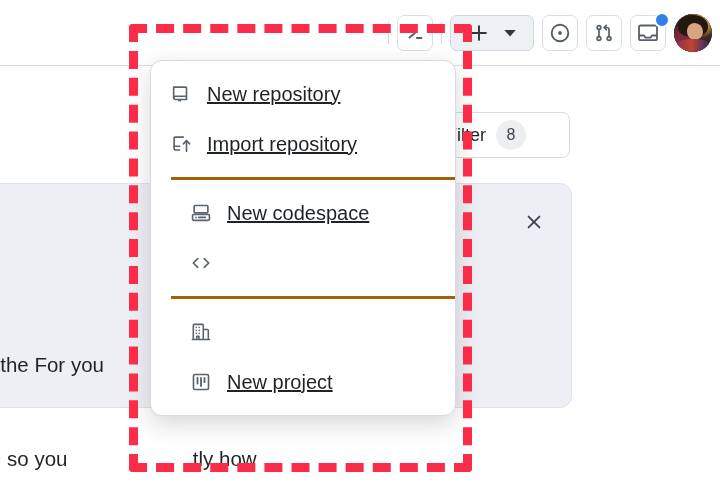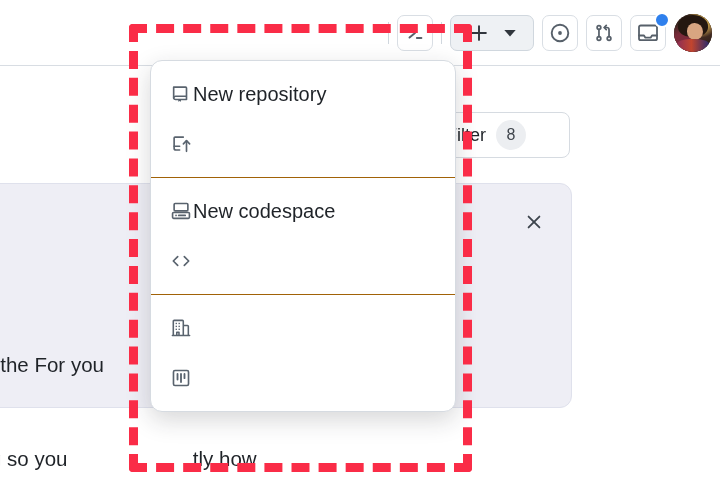--- a/index.html
+++ b/index.html
@@ -185,29 +185,31 @@
     width: 306px;
     background: #ffffff;
     border: 1px solid #d6dbe1;
     border-radius: 12px;
     box-shadow: 0 8px 24px rgba(31,35,40,0.18);
     overflow: hidden;
     z-index: 30;
   }
 
   .menu-section { padding: 8px 0; }
-  .menu-section + .menu-section { border-top: 1px solid #a16207; }
+  .menu-section + .menu-section { border-top: 3px solid #a16207; margin-left: 20px; }
 
   .menu-item {
     display: flex;
     align-items: center;
+    gap: 14px;
     height: 50px;
     padding: 0 16px 0 18px;
     color: #1f2328;
     font-size: 20px;
+    text-decoration: underline;
   }
   .menu-item .mi-icon {
     width: 24px; height: 24px;
     flex: 0 0 24px;
     display: flex;
     align-items: center;
     justify-content: center;
     color: #59636e;
   }
   .menu-item .mi-label { white-space: nowrap; }
@@ -335,20 +337,21 @@
 
       <div class="menu-item">
         <span class="mi-icon">
           <svg width="22" height="22" viewBox="0 0 24 24" fill="none" stroke="currentColor" stroke-width="1.8" stroke-linecap="round" stroke-linejoin="round">
             <path d="M14.5 4.5H5.5a1 1 0 0 0-1 1v11a2 2 0 0 0 2 2h4"></path>
             <path d="M4.5 14.5h6"></path>
             <line x1="18" y1="20" x2="18" y2="8.5"></line>
             <polyline points="14.6,11.8 18,8.4 21.4,11.8"></polyline>
           </svg>
         </span>
+        <span class="mi-label">Import repository</span>
       </div>
     </div>
 
     <div class="menu-section">
 
       <div class="menu-item">
         <span class="mi-icon">
           <svg width="22" height="22" viewBox="0 0 24 24" fill="none" stroke="currentColor" stroke-width="1.8" stroke-linejoin="round">
             <rect x="4.5" y="3.8" width="15" height="8" rx="1.1"></rect>
             <rect x="2.8" y="13.6" width="18.4" height="6.4" rx="1.1"></rect>
@@ -392,19 +395,20 @@
 
       <div class="menu-item">
         <span class="mi-icon">
           <svg width="22" height="22" viewBox="0 0 24 24" fill="none" stroke="currentColor" stroke-width="1.8" stroke-linejoin="round">
             <rect x="3.8" y="3.8" width="16.4" height="16.4" rx="1.6"></rect>
             <line x1="8.2" y1="7.6" x2="8.2" y2="13.6" stroke-width="2" stroke-linecap="round"></line>
             <line x1="12" y1="7.6" x2="12" y2="16.4" stroke-width="2" stroke-linecap="round"></line>
             <line x1="15.8" y1="7.6" x2="15.8" y2="12.2" stroke-width="2" stroke-linecap="round"></line>
           </svg>
         </span>
+        <span class="mi-label">New project</span>
       </div>
     </div>
   </div>
 
   <div class="annot"></div>
 
 </div>
 
 </body></html>

